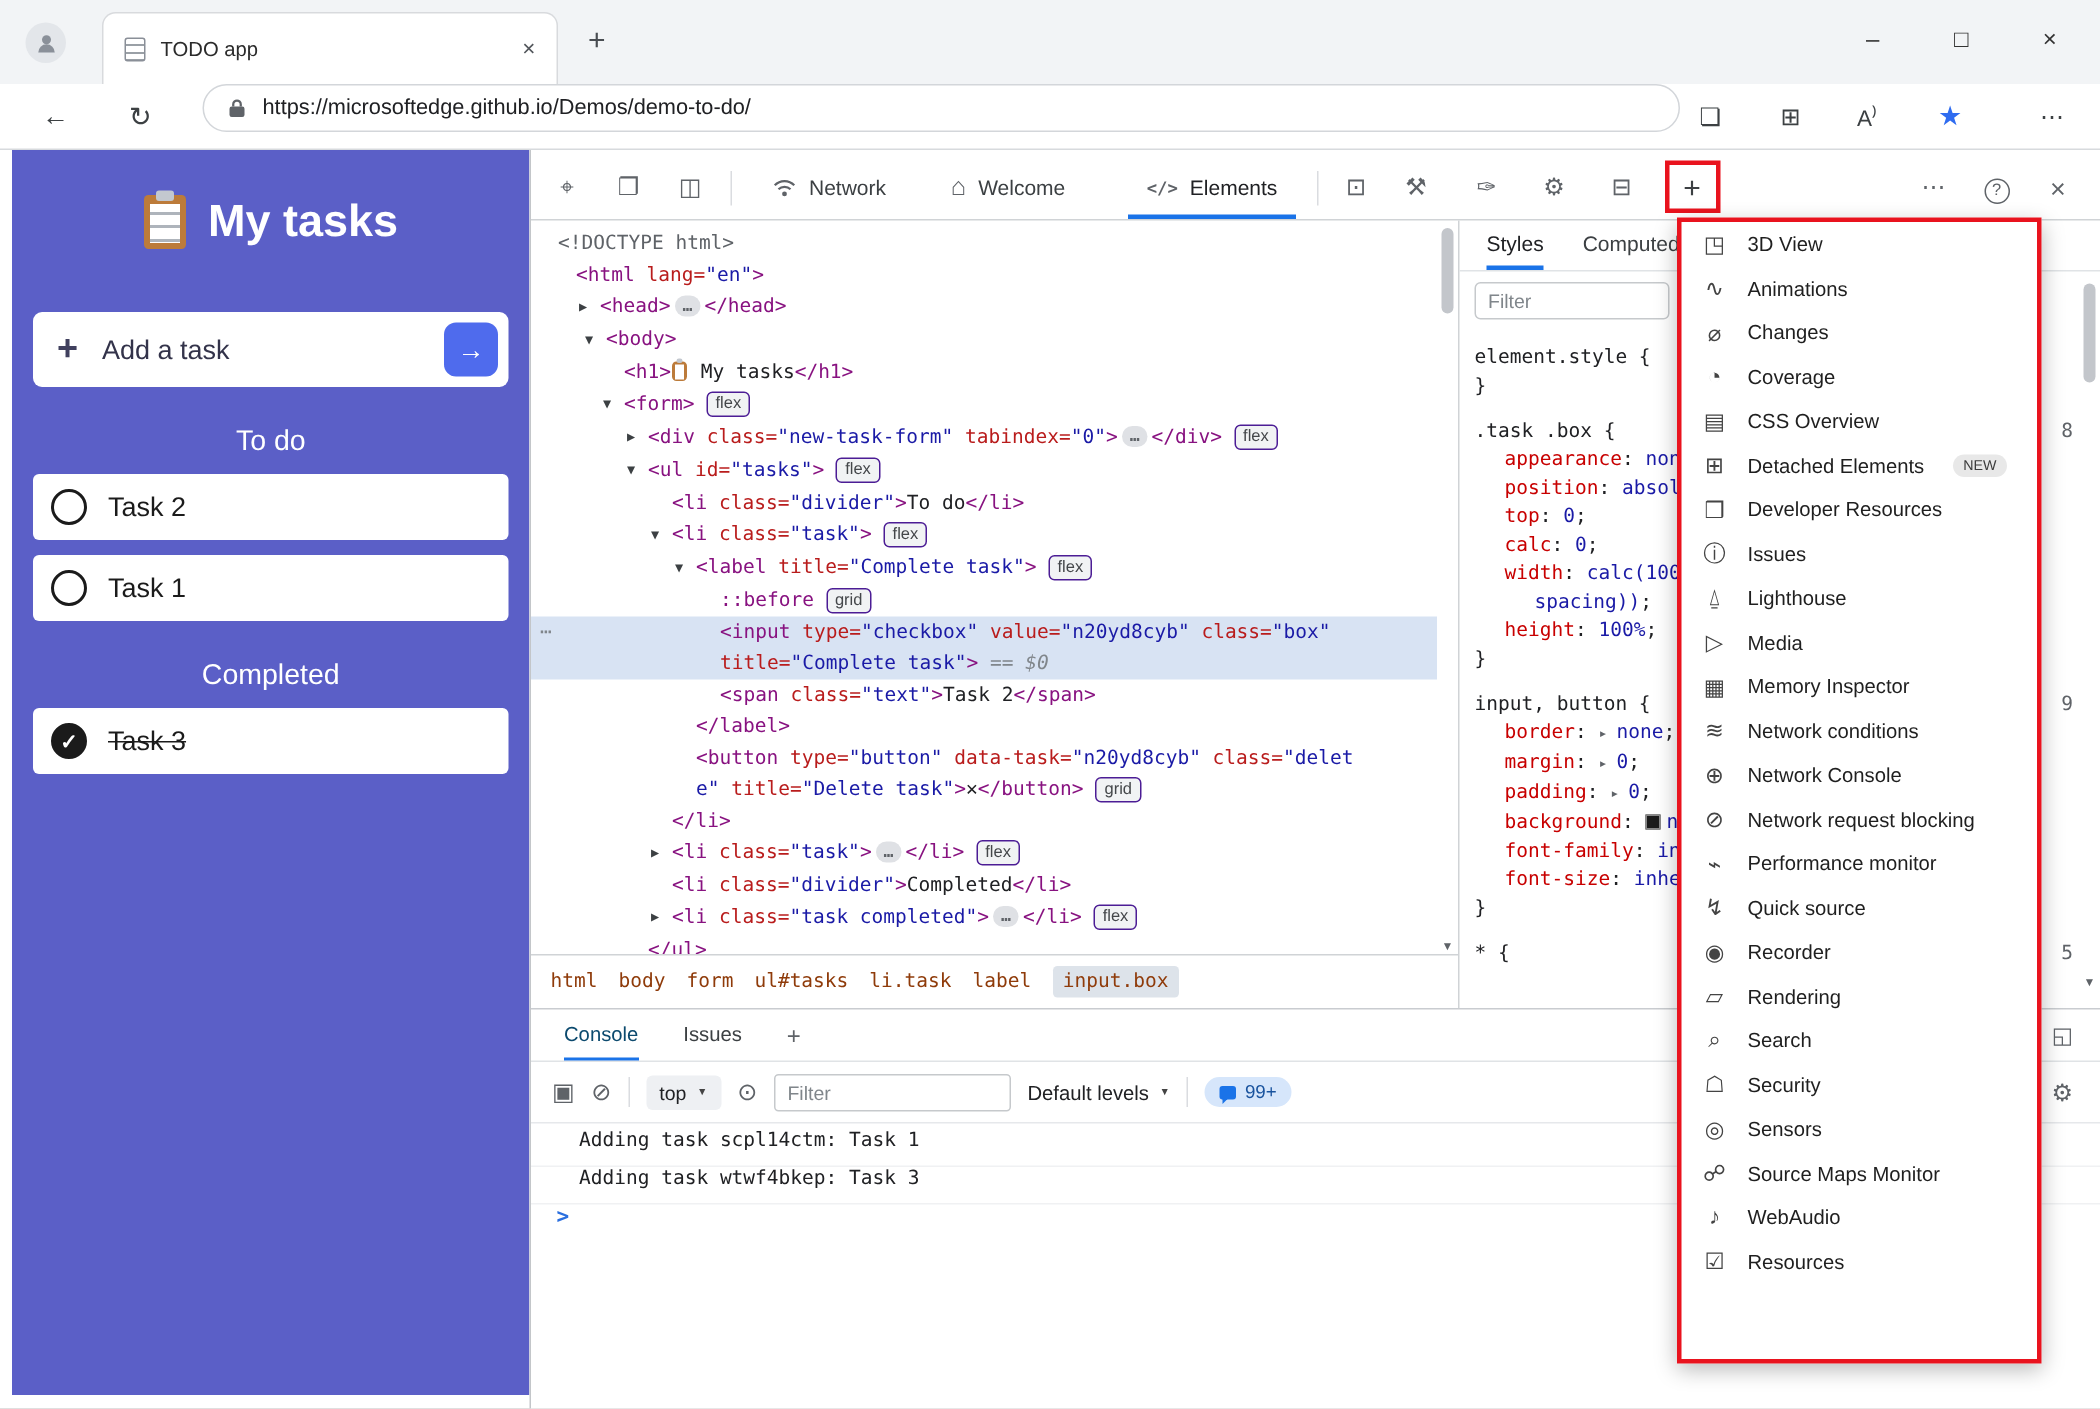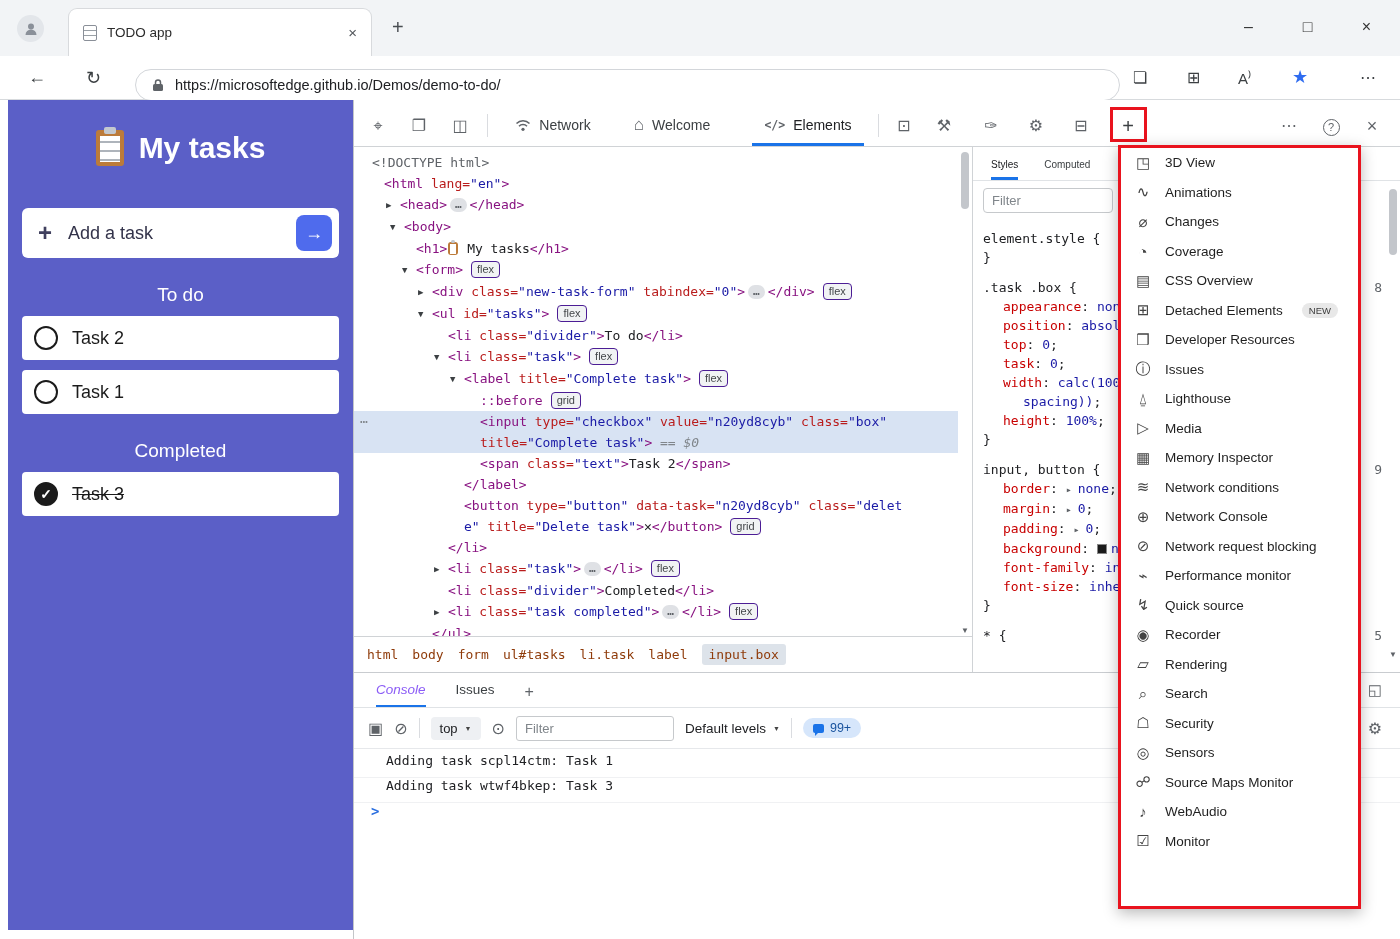--- a/index.html
+++ b/index.html
@@ -14,21 +14,21 @@
   .tab { position:absolute; left:68px; top:8px; width:304px; height:48px; background:#fff; border:1px solid #d8dadd; border-bottom:none; border-radius:9px 9px 0 0; display:flex; align-items:center; padding:0 14px; }
   .tab-title { flex:1; font-size:13.5px; color:#2b2b2b; margin-left:10px; }
   .tab-close { font-size:15px; color:#53575c; cursor:default; }
   .newtab { position:absolute; left:392px; top:16px; font-size:20px; color:#494d52; }
   .wincontrols { position:absolute; right:4px; top:6px; display:flex; }
   .wc { width:59px; height:42px; display:flex; align-items:center; justify-content:center; font-size:16px; color:#333; }
   
   .navbar { position:absolute; top:56px; left:0; right:0; height:44px; background:#fff; border-bottom:1px solid #d7dadd; }
   .nav-ic { position:absolute; top:11px; font-size:18px; color:#3c4043; }
   .i-back{ left:28px; } .i-refresh{ left:86px; }
-  .addressbar { position:absolute; left:135px; top:13px; width:985px; height:32px; border:1px solid #d3d6da; border-radius:16px; background:#fff; display:flex; align-items:center; padding:0 16px; }
+  .addressbar { position:absolute; left:135px; top:0; width:985px; height:32px; border:1px solid #d3d6da; border-radius:16px; background:#fff; display:flex; align-items:center; padding:0 16px; }
   .url { font-size:14.5px; color:#202124; margin-left:11px; }
   .na { position:absolute; top:12px; font-size:16px; color:#3c4043; }
   .i-capture{ left:1133px; } .i-collections{ left:1187px; } .i-readaloud{ left:1238px; font-size:15px; }
   .i-star{ left:1292px; color:#2f6cf0; font-size:18px; top:10px; } .i-bmenu{ left:1360px; }
   
   .page { position:absolute; left:0; top:100px; width:353px; bottom:0; background:#fff; }
   .todo { position:absolute; left:8px; top:0; width:345px; height:830px; background:#5b5fc7; }
   .todo-header { display:flex; align-items:center; justify-content:center; gap:15px; padding-top:30px; }
   .todo-title { color:#fff; font-size:30px; font-weight:bold; }
   .addtask { width:317px; height:50px; margin:42px auto 0; background:#fff; border-radius:6px; display:flex; align-items:center; padding:0 7px 0 16px; }
@@ -76,38 +76,38 @@
   .vthumb { position:absolute; left:3px; width:8px; border-radius:4px; background:#c3c6cb; }
   .el-scroll .vthumb { top:5px; height:57px; }
   .sp-scroll .vthumb { top:42px; height:66px; }
   .varrow { position:absolute; bottom:1px; left:0; width:14px; text-align:center; font-size:8px; color:#5f6368; }
   .breadcrumb { position:absolute; left:0; right:0; bottom:0; height:36px; border-top:1px solid #d0d3d6; display:flex; align-items:center; gap:14px; padding-left:13px; font:13px "DejaVu Sans Mono",monospace; }
   .crumb { color:#8f3b0a; }
   .crumb.active { background:#dde3ea; border-radius:3px; padding:3px 7px; }
   
   .styles-pane { position:absolute; left:619px; top:0; right:0; height:100%; }
   .sp-tabs { height:34px; border-bottom:1px solid #e0e3e6; display:flex; align-items:flex-end; gap:26px; padding-left:18px; }
-  .sp-tab { font-size:10px; color:#3c4043; padding-bottom:7px; border-bottom:3px solid transparent;margin-top:40px; }
+  .sp-tab { font-size:14px; color:#3c4043; padding-bottom:7px; border-bottom:3px solid transparent;margin-top:40px; }
   .sp-tab.active { color:#202124; border-bottom-color:#1a73e8; }
   .sp-filter { height:38px; display:flex; align-items:center; padding-left:10px; }
   .sp-filter input { width:130px; height:25px; border:1px solid #c6c9cc; border-radius:4px; font-size:13px; padding:0 8px; color:#202124; outline:none; }
   .sp-filter input::placeholder { color:#80868b; }
   #styles-code { position:absolute; left:0; right:14px; top:76px; bottom:0; overflow:hidden; font:13px "DejaVu Sans Mono",monospace; line-height:19px; padding:6px 0 0 10px; }
   .sl { position:relative; white-space:nowrap; }
   .sl.p1 { padding-left:20px; } .sl.p2 { padding-left:40px; }
   .gapline { height:11px; }
   .c-s{color:#202124;} .c-b{color:#202124;} .c-prop{color:#c80000;} .c-val{color:#1a1aa6;}
   .c-ar{color:#5f6368; font-size:10px;}
   .c-sw{display:inline-block; width:10px; height:10px; background:#1b1b1b; border:1px solid #888; vertical-align:-1px; margin-right:4px;}
   .rlink { position:absolute; right:4px; color:#5f6368; }
   
   .console { position:absolute; left:0; right:0; bottom:0; height:267px; border-top:1px solid #c9ccd0; background:#fff; }
   .ctabs { height:35px; border-bottom:1px solid #e0e3e6; display:flex; align-items:flex-end; gap:30px; padding-left:22px; position:relative; }
   .ctab { font-size:13.5px; color:#3c4043; padding-bottom:8px; border-bottom:2px solid transparent; }
-  .ctab.active { color:#8b5cf6; border-bottom-color:#1a73e8;font-style:italic; }
+  .ctab.active { color:#0c4a6e; border-bottom-color:#1a73e8; }
   .ctab-add { font-size:16px; color:#5f6368; padding-bottom:6px; }
   .c-right-ic { position:absolute; right:18px; top:8px; font-size:15px; color:#5f6368; }
   .ctoolbar { height:41px; border-bottom:1px solid #e6e8eb; display:flex; align-items:center; gap:11px; padding-left:14px; position:relative; }
   .cticon { font-size:16px; color:#5f6368; }
   .csep { width:1px; height:20px; background:#dadce0; }
   .toppill { display:flex; align-items:center; gap:7px; background:#eef0f3; border-radius:4px; padding:4px 9px; font-size:13px; color:#202124; }
   .caret { font-size:7px; color:#444; }
   .cfilter { width:158px; height:25px; border:1px solid #c6c9cc; border-radius:3px; font-size:13px; padding:0 8px; color:#202124; outline:none; }
   .cfilter::placeholder { color:#80868b; }
   .levels { display:flex; align-items:center; gap:7px; font-size:13.5px; color:#202124; }
@@ -292,21 +292,21 @@
         <input placeholder="Filter" style="">
       </div>
       <div id="styles-code">
           <div class="sl"><span class="c-s">element.style</span><span class="c-b"> {</span></div>
           <div class="sl"><span class="c-b">}</span></div>
           <div class="gapline"></div>
           <div class="sl"><span class="c-s">.task .box</span><span class="c-b"> {</span><span class="rlink">8</span></div>
           <div class="sl p1"><span class="c-prop">appearance</span><span class="c-b">: </span><span class="c-val">none</span><span class="c-b">;</span></div>
           <div class="sl p1"><span class="c-prop">position</span><span class="c-b">: </span><span class="c-val">absolute</span><span class="c-b">;</span></div>
           <div class="sl p1"><span class="c-prop">top</span><span class="c-b">: </span><span class="c-val">0</span><span class="c-b">;</span></div>
-          <div class="sl p1"><span class="c-prop">task</span><span class="c-b">: </span><span class="c-val">0</span><span class="c-b">;</span></div>
+          <div class="sl p1"><span class="c-prop">calc</span><span class="c-b">: </span><span class="c-val">0</span><span class="c-b">;</span></div>
           <div class="sl p1"><span class="c-prop">width</span><span class="c-b">: </span><span class="c-val">calc(100% - var(--</span></div>
           <div class="sl p2"><span class="c-val">spacing))</span><span class="c-b">;</span></div>
           <div class="sl p1"><span class="c-prop">height</span><span class="c-b">: </span><span class="c-val">100%</span><span class="c-b">;</span></div>
           <div class="sl"><span class="c-b">}</span></div>
           <div class="gapline"></div>
           <div class="sl"><span class="c-s">input, button</span><span class="c-b"> {</span><span class="rlink">9</span></div>
           <div class="sl p1"><span class="c-prop">border</span><span class="c-b">: </span><span class="c-ar">▸ </span><span class="c-val">none</span><span class="c-b">;</span></div>
           <div class="sl p1"><span class="c-prop">margin</span><span class="c-b">: </span><span class="c-ar">▸ </span><span class="c-val">0</span><span class="c-b">;</span></div>
           <div class="sl p1"><span class="c-prop">padding</span><span class="c-b">: </span><span class="c-ar">▸ </span><span class="c-val">0</span><span class="c-b">;</span></div>
           <div class="sl p1"><span class="c-prop">background</span><span class="c-b">: </span><span class="c-sw"></span><span class="c-val">none</span><span class="c-b">;</span></div>
@@ -451,17 +451,17 @@
       <div class="menu-item">
         <span class="menu-icon">☍</span>
         <span class="menu-label">Source Maps Monitor</span>
       </div>
       <div class="menu-item">
         <span class="menu-icon">♪</span>
         <span class="menu-label">WebAudio</span>
       </div>
       <div class="menu-item">
         <span class="menu-icon">☑</span>
-        <span class="menu-label">Monitor</span>
+        <span class="menu-label">Resources</span>
       </div>
     </div>
 </div>
 <div class="hl-plus"></div>
 
 </body></html>

